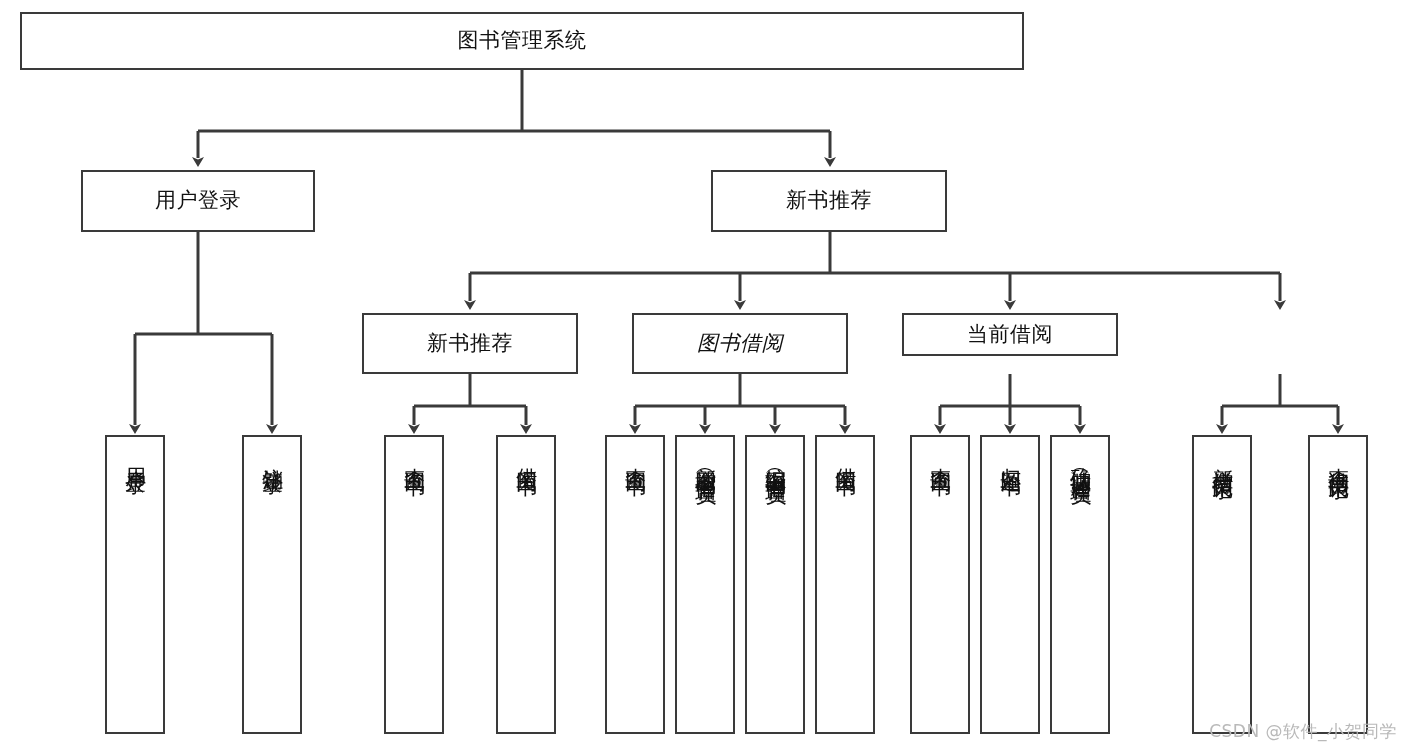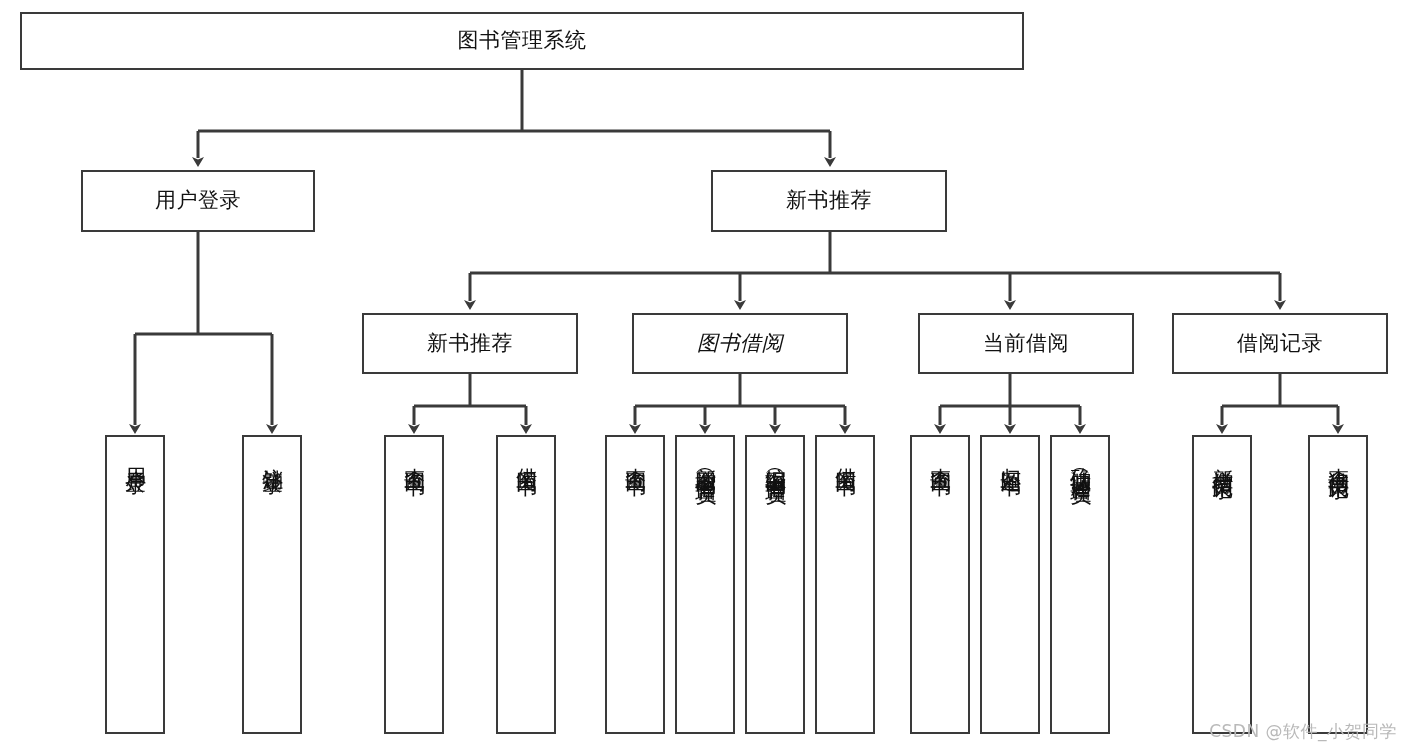--- a/index.html
+++ b/index.html
@@ -140,27 +140,24 @@
   </div>
 
   <div class="node horizontal" style="left:362px; top:313px; width:216px; height:61px;">
     <span class="label">新书推荐</span>
   </div>
 
   <div class="node horizontal" style="left:632px; top:313px; width:216px; height:61px;font-style:italic;">
     <span class="label">图书借阅</span>
   </div>
 
-  <div class="node horizontal" style="left:902px; top:313px; width:216px; height:61px;margin-left:16px;">
+  <div class="node horizontal" style="left:902px; top:313px; width:216px; height:43px;">
     <span class="label">当前借阅</span>
   </div>
 
-  <div class="node horizontal" style="left:1172px; top:313px; width:216px; height:61px;">
-    <span class="label">借阅记录</span>
-  </div>
 
   <div class="node vertical" style="left:105px; top:435px; width:60px; height:299px;">
     <span class="label">用户登录</span>
   </div>
 
   <div class="node vertical" style="left:242px; top:435px; width:60px; height:299px;">
     <span class="label">注销登录</span>
   </div>
 
   <div class="node vertical" style="left:384px; top:435px; width:60px; height:299px;">

